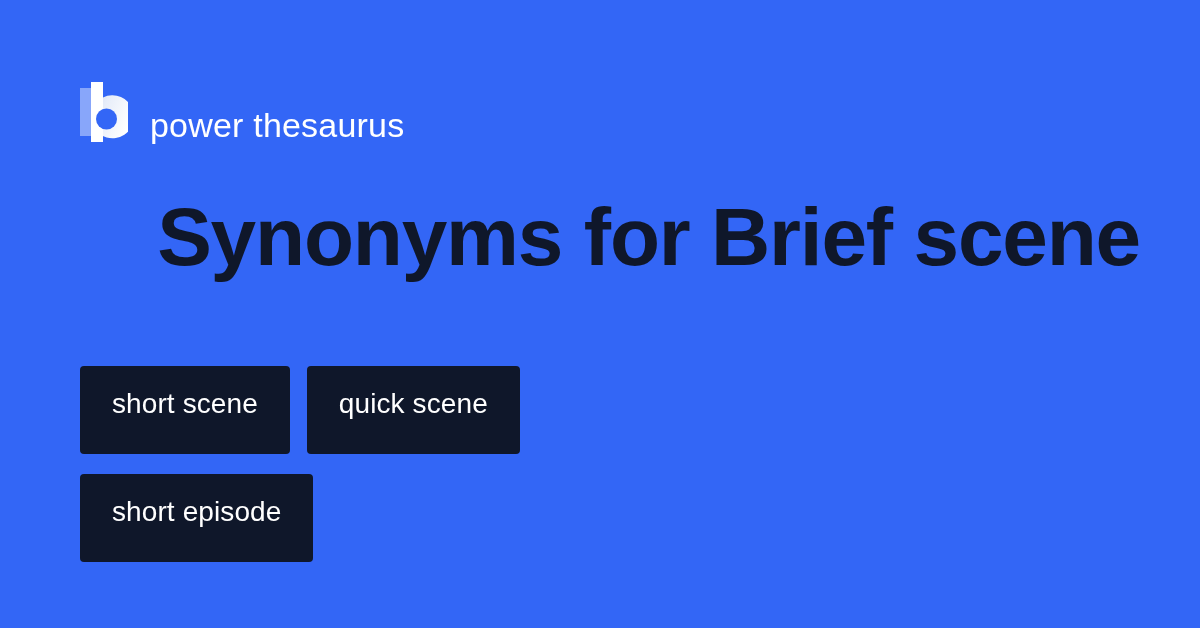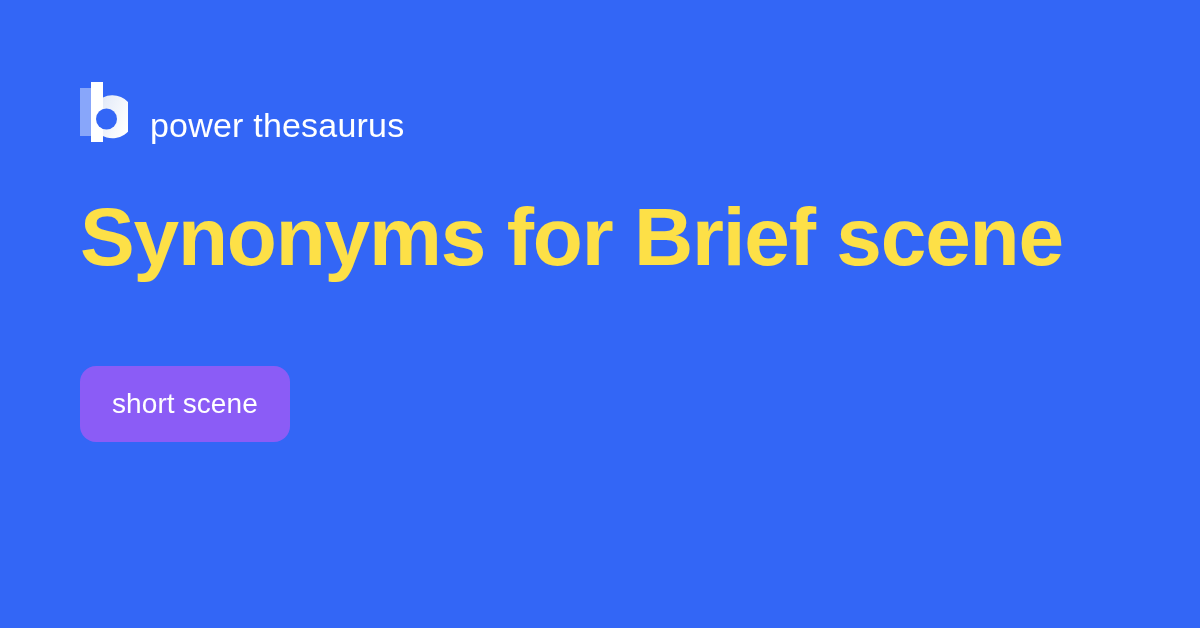--- a/index.html
+++ b/index.html
@@ -51,26 +51,27 @@
     white-space: nowrap;
     text-transform: lowercase;
   }
 
   
   .headline {
     position: absolute;
     left: 80px;
     top: 196px;
     width: 1060px;
-    color: #fde047;
+    color: #0f172a;
     font-size: 82px;
     font-weight: 700;
     line-height: 1.0;
     letter-spacing: -1.2px;
     white-space: nowrap;
+    text-align: right;
   }
 
   
   .tag-rows {
     position: absolute;
     left: 80px;
     top: 366px;
     width: 1060px;
     display: flex;
     flex-direction: column;
@@ -78,23 +79,23 @@
   }
 
   .tag-row {
     display: flex;
     flex-direction: row;
     gap: 17px;
     align-items: flex-start;
   }
 
   .tag {
-    height: 76px;
-    background: #8b5cf6;
-    border-radius: 16px;
+    height: 88px;
+    background: #0f172a;
+    border-radius: 4px;
     color: #FFFFFF;
     font-size: 28px;
     font-weight: 400;
     line-height: 76px;
     padding: 0 32px;
     white-space: nowrap;
     letter-spacing: 0.1px;
   }
 </style>
 </head>
@@ -122,20 +123,22 @@
     </svg>
     <span class="brand-name">Power thesaurus</span>
   </div>
 
   <h1 class="headline">Synonyms for Brief scene</h1>
 
   <div class="tag-rows">
 
     <div class="tag-row">
       <span class="tag">short scene</span>
+      <span class="tag">quick scene</span>
     </div>
 
     <div class="tag-row">
+      <span class="tag">short episode</span>
     </div>
 
   </div>
 
 </div>
 
 </body></html>

